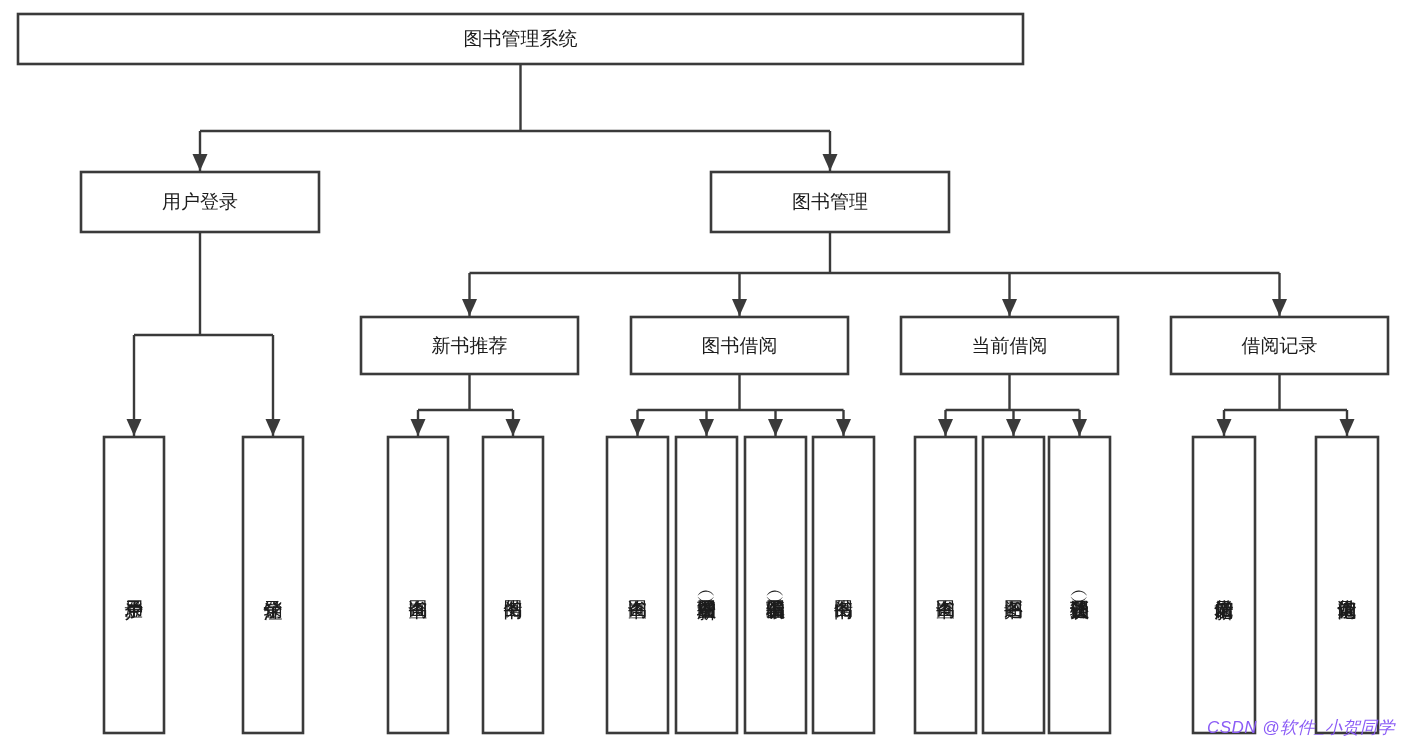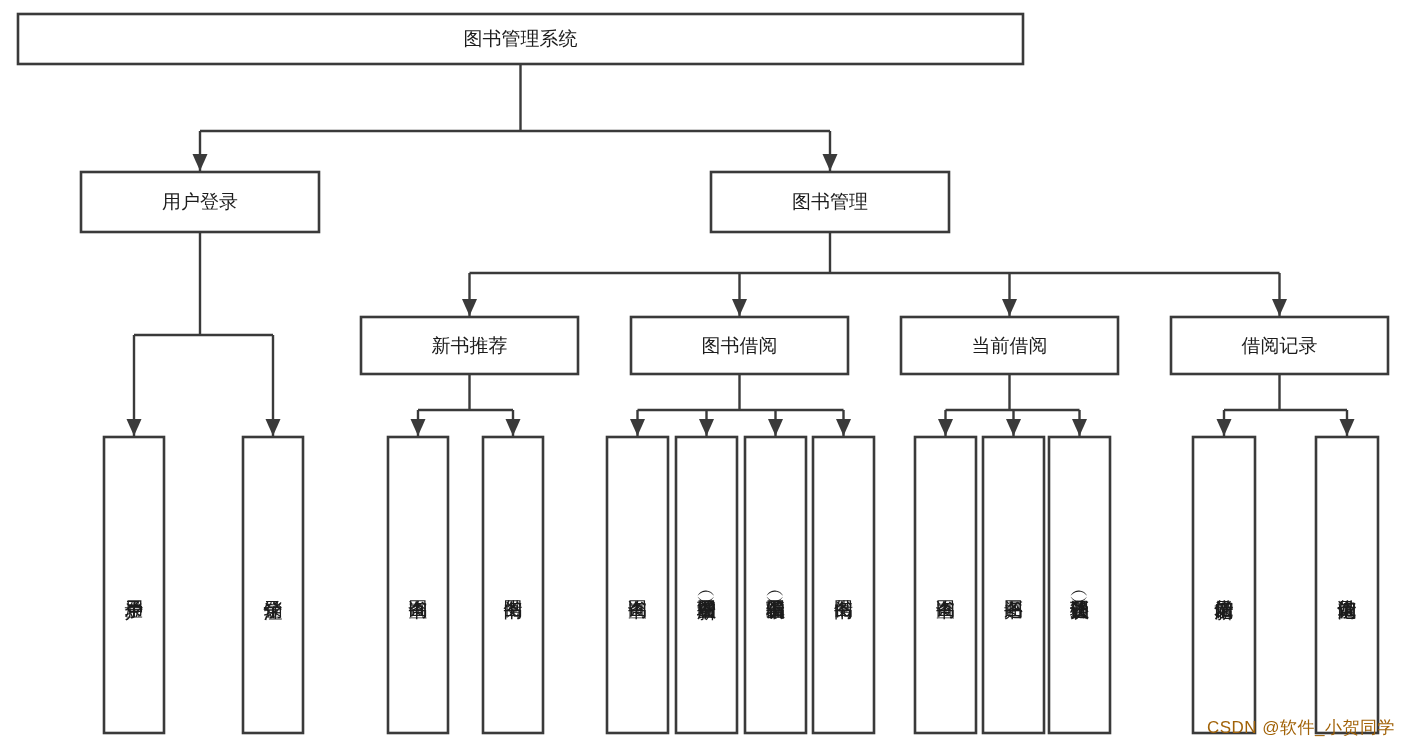--- a/index.html
+++ b/index.html
@@ -68,24 +68,25 @@
     writing-mode: vertical-rl;
     text-orientation: upright;
     white-space: nowrap;
   }
   .watermark {
     position: absolute;
     right: 10px;
     bottom: 8px;
     font-family: "Liberation Sans", "DejaVu Sans", sans-serif;
     font-size: 17px;
-    color: #a16207;
+    color: #8b5cf6;
     letter-spacing: 0.5px;
     white-space: nowrap;
     pointer-events: none;
+    font-style: italic;
   }
 </style>
 </head>
 <body>
 
 <div id="diagram-root">
 
   <svg id="flow-svg" viewBox="0 0 1405 747">
     <g id="connectors-layer">
         <path d="M 520.5 64 L 520.5 131 M 200 131 L 830 131 M 200 131 L 200 171 M 830 131 L 830 171" class="connector"></path>

